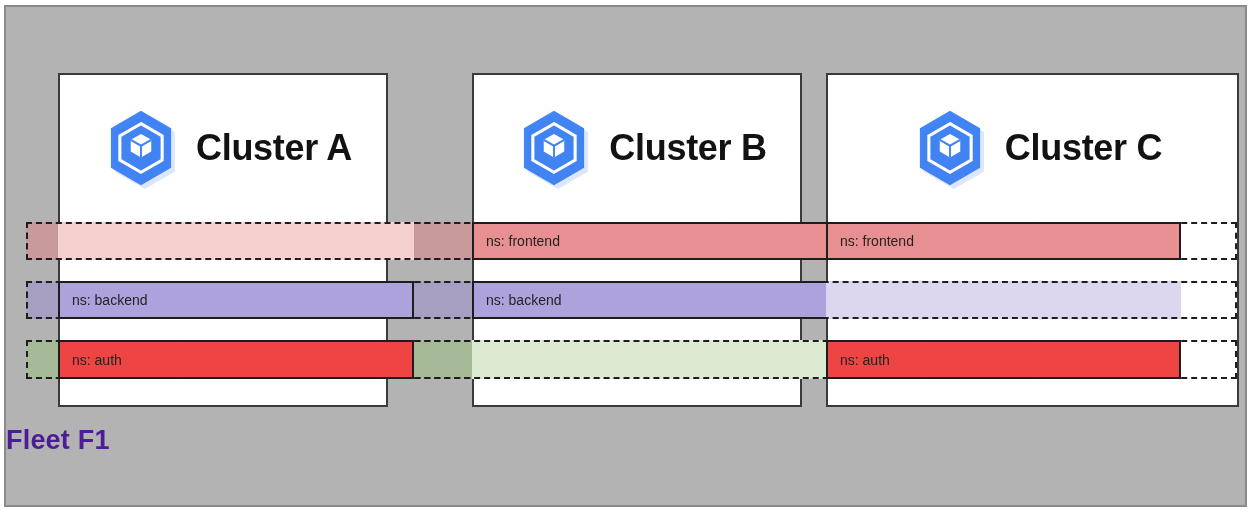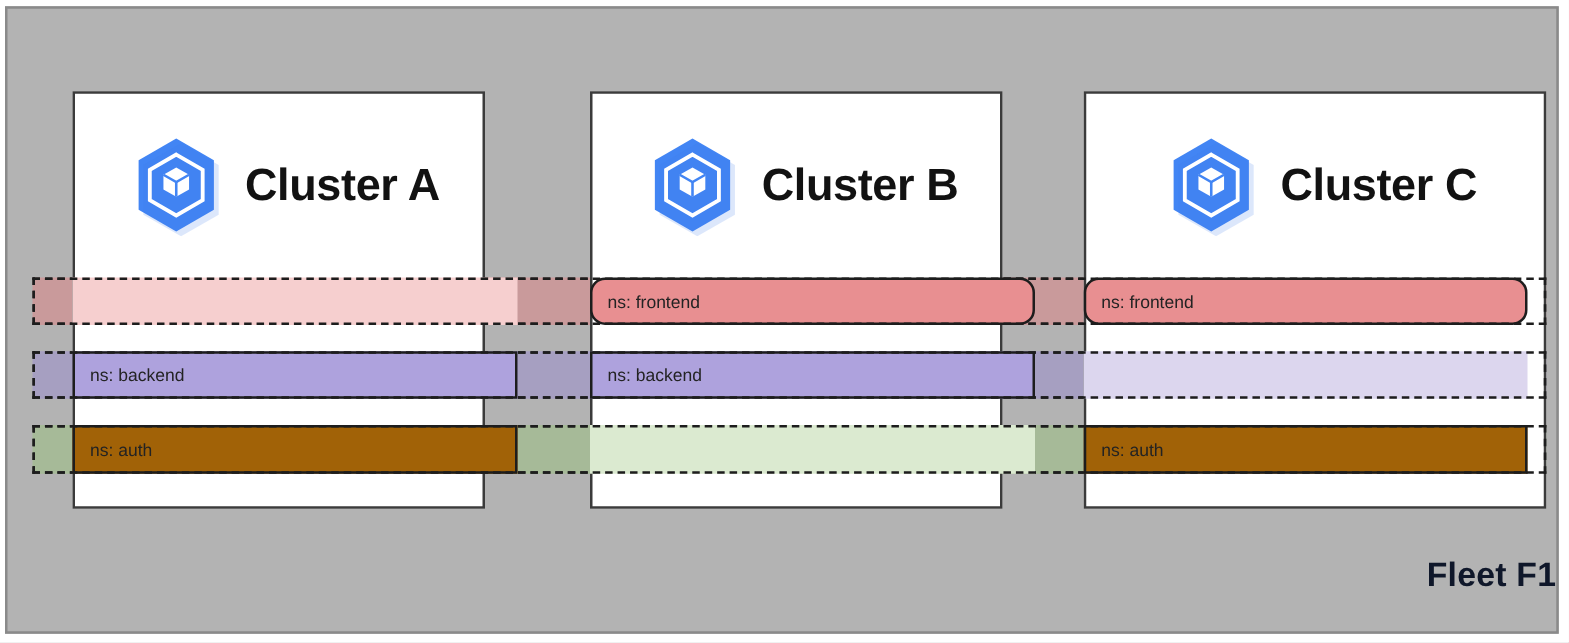--- a/index.html
+++ b/index.html
@@ -29,42 +29,42 @@
     height: 502px;
     background: #b3b3b3;
     border: 2px solid #8a8a8a;
     box-sizing: border-box;
   }
 
   .fleet-label {
     position: absolute;
     left: 0;
     right: 0;
-    top: 436px;
-    text-align: right;
-    color: #0f172a;
+    top: 416px;
+    text-align: left;
+    color: #4c1d95;
     font-size: 27px;
     font-weight: bold;
     letter-spacing: 0.2px;
     line-height: 34px;
   }
 
   
   .cluster-card {
     position: absolute;
     top: 66px;
     width: 330px;
     height: 334px;
     background: #ffffff;
     border: 2px solid #3b3b3b;
     box-sizing: border-box;
   }
   .cluster-a { left: 52px; }
   .cluster-b { left: 466px; }
-  .cluster-c { left: 861px; width: 370px; }
+  .cluster-c { left: 820px; width: 413px; }
 
   .cluster-head {
     position: absolute;
     left: 0;
     right: 0;
     top: 0;
     height: 145px;
     display: flex;
     align-items: center;
     justify-content: center;
@@ -116,23 +116,23 @@
     top: 50%;
     transform: translateY(-50%);
     font-size: 14px;
     color: #232323;
     white-space: nowrap;
     line-height: 16px;
   }
 
   
   .ns-seg.solid { border: 2px solid #1d1d1d; }
-  .ns-seg.solid.frontend { background: #e88f91; border-radius: 12px; }
+  .ns-seg.solid.frontend { background: #e88f91; }
   .ns-seg.solid.backend  { background: #aea2dd; text-align: right; }
-  .ns-seg.solid.auth     { background: #a16207; }
+  .ns-seg.solid.auth     { background: #ef4444; }
 
   
   .ns-seg.faded { border: none; }
   .ns-seg.faded.frontend { background: #f6cfcf; }
   .ns-seg.faded.backend  { background: #dcd6ee; }
   .ns-seg.faded.auth     { background: #dbead0; }
 
   
   .strip-dash-top, .strip-dash-bot {
     position: absolute;

